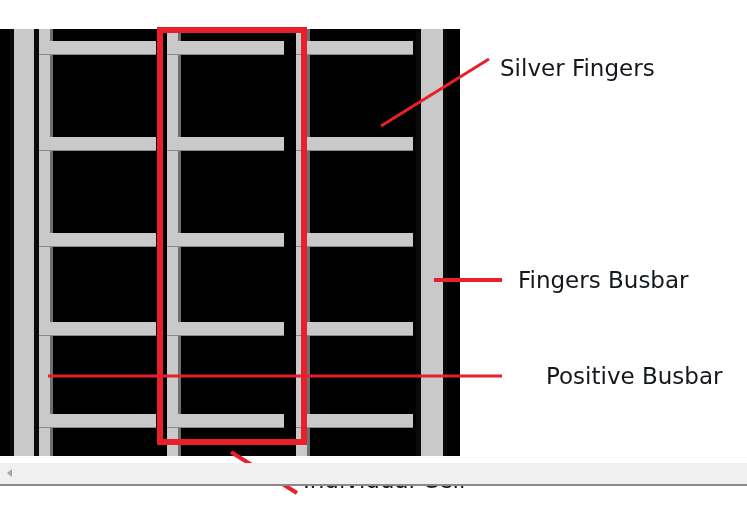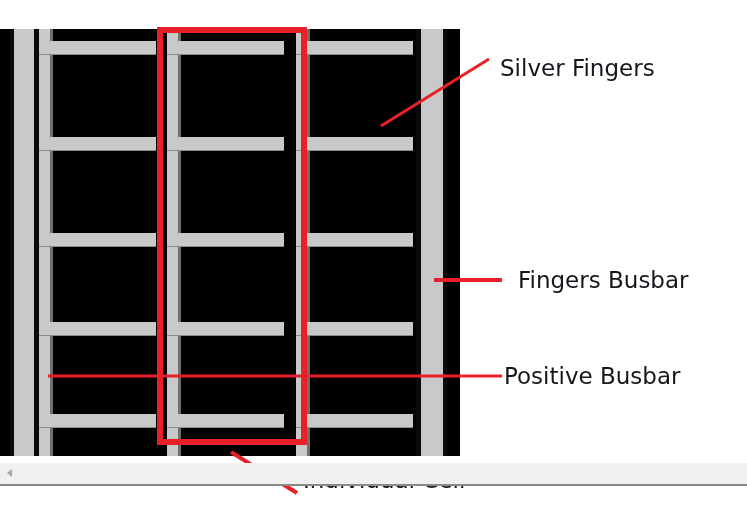--- a/index.html
+++ b/index.html
@@ -158,21 +158,21 @@
 
   <line x1="48" y1="376" x2="502" y2="376" stroke="#e8202a" stroke-width="3"></line>
 
   <line x1="231" y1="452" x2="297" y2="493" stroke="#e8202a" stroke-width="4"></line>
 </svg>
 
 <div class="callout-label" style="left:500px;top:53px;">Silver Fingers</div>
 
 <div class="callout-label" style="left:518px;top:265px;">Fingers Busbar</div>
 
-<div class="callout-label" style="left:504px;top:361px;">Positive Busbar</div>
+<div class="callout-label" style="left:546px;top:361px;">Positive Busbar</div>
 
 <div class="callout-label" style="left:303px;top:465px;">Individual Cell</div>
 
 <div id="h-scrollbar">
   <div id="scroll-thumb"></div>
   <div id="scroll-left-button">
     <span class="arrow"></span>
   </div>
 </div>
 

